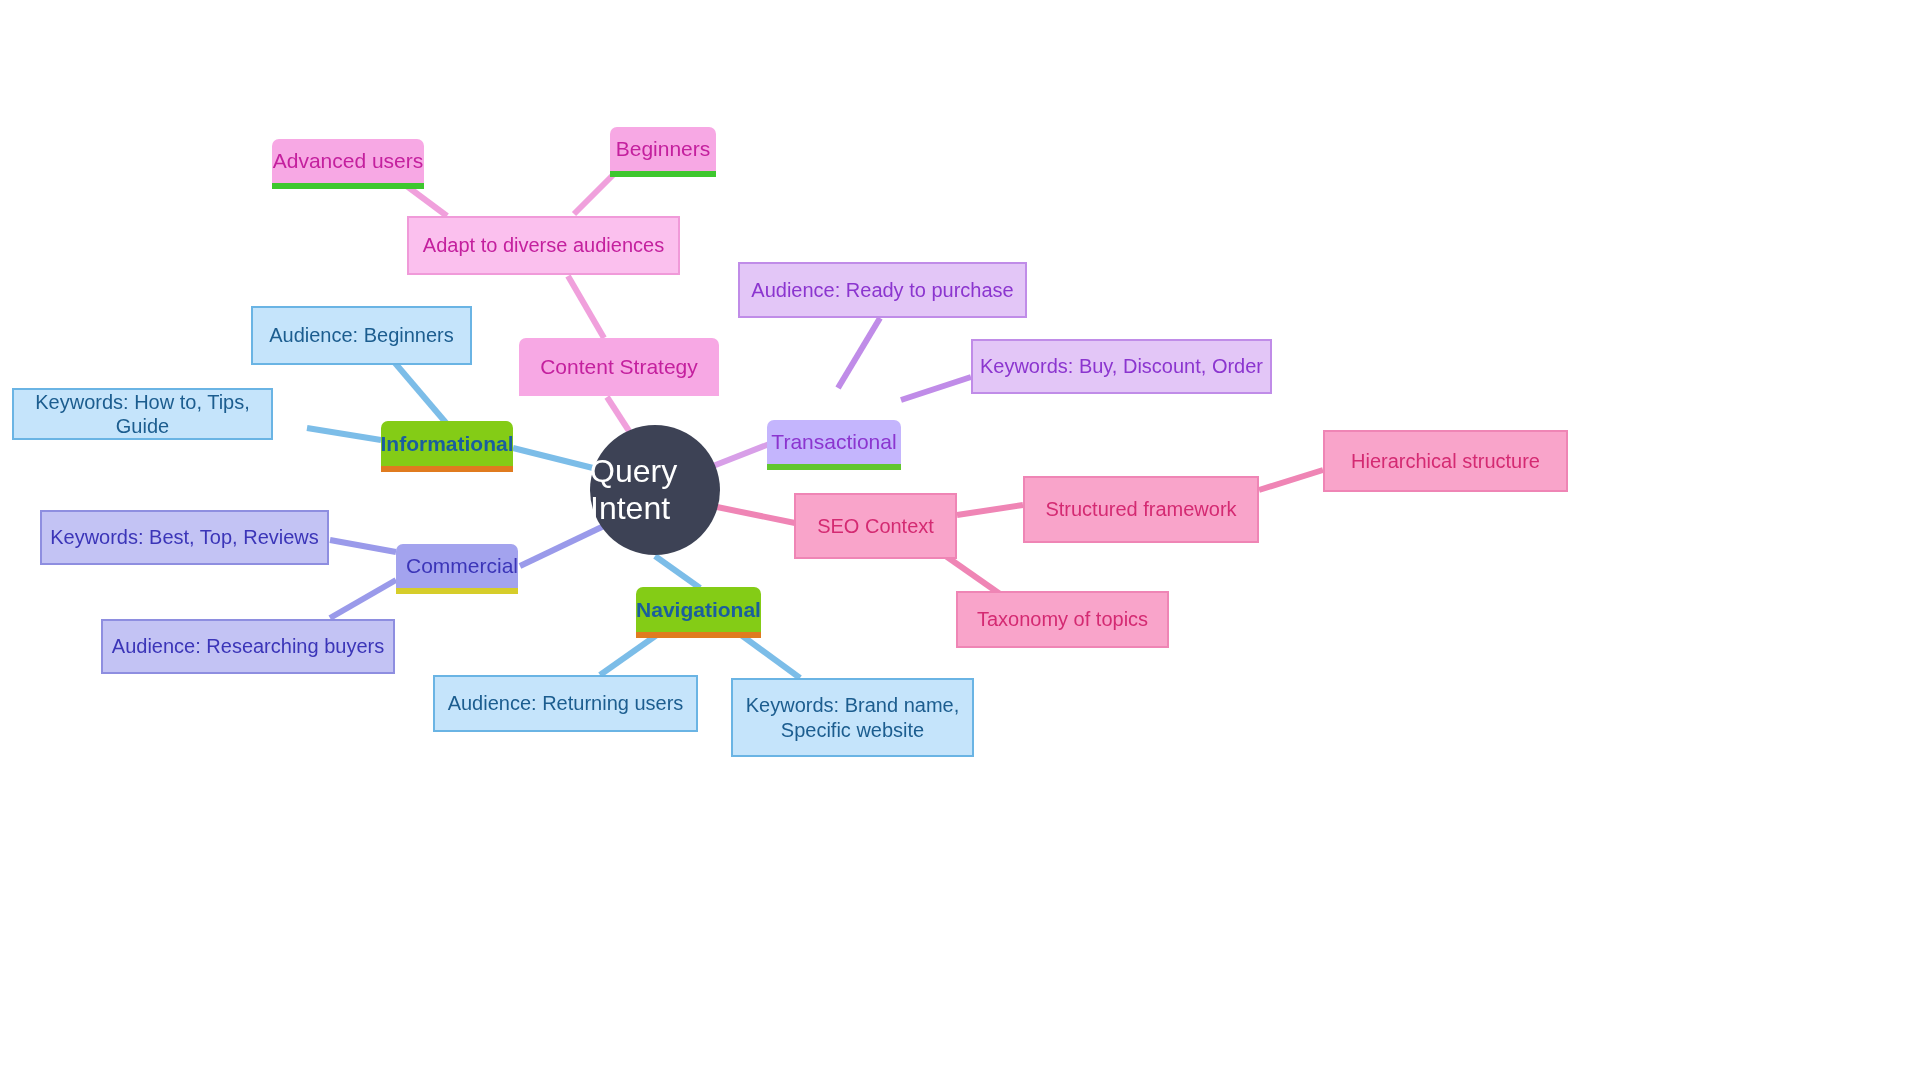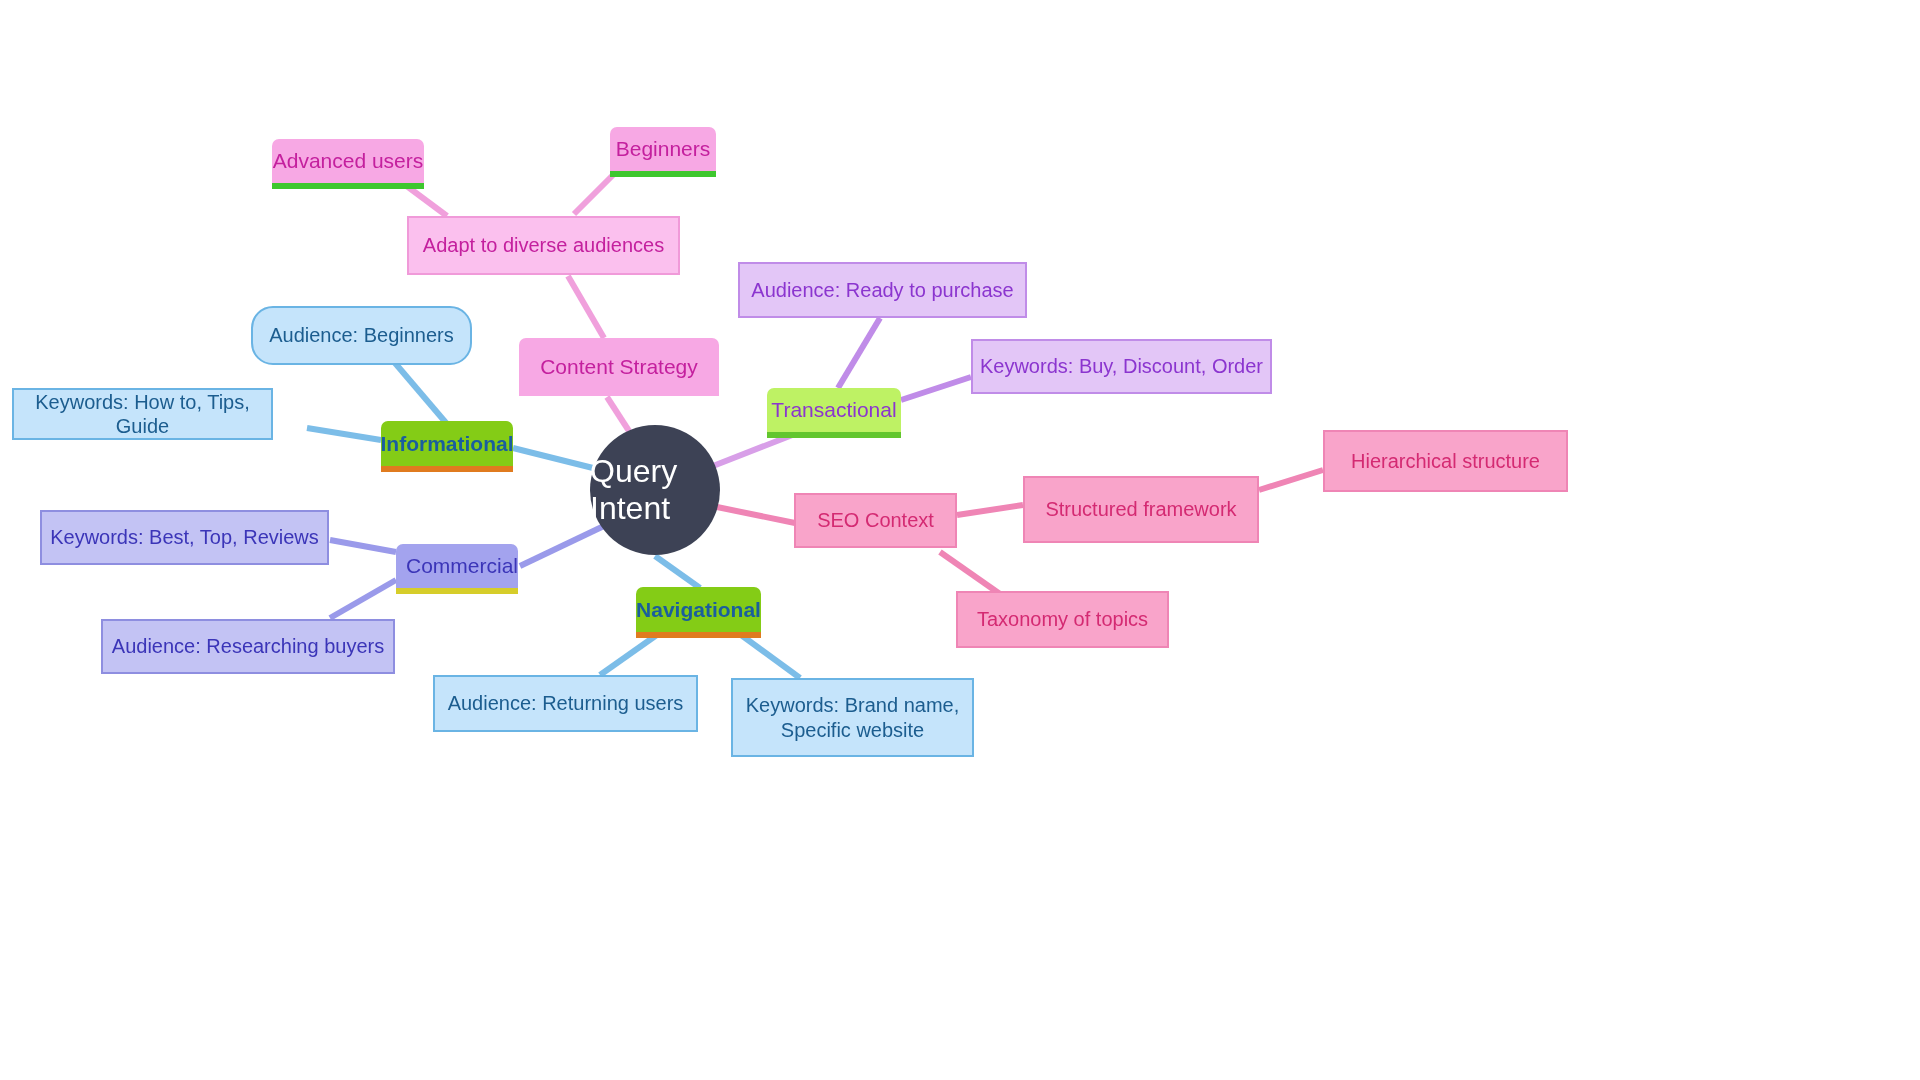--- a/index.html
+++ b/index.html
@@ -62,21 +62,21 @@
   .hub.accent-yellow::after { background: #d6cd2a; }
   .hub.accent-green2::after { background: #62c62e; }
 
   
   .fill-blue-light  { background: #c5e4fb; border-color: #6ab4e4; color: #1c5d8f; }
   .fill-blue-mid    { background: #84cc16; color: #1a5e9e; font-weight: bold; }
   .fill-pink-light  { background: #fbc0ee; border-color: #f09ad9; color: #c4209e; }
   .fill-pink-mid    { background: #f7a8e4; color: #c4209e; }
   .fill-pink-rose   { background: #f9a4ca; border-color: #ef85b5; color: #d42a72; }
   .fill-purple-lt   { background: #e3c6f7; border-color: #c08ce8; color: #8b35cf; }
-  .fill-purple-mid  { background: #bef264; color: #8b35cf; }
+  .fill-purple-mid  { background: #c4b5fd; color: #8b35cf; margin-top: 32px; }
   .fill-peri        { background: #c3c3f4; border-color: #8e8ee0; color: #3b35b8; }
   .fill-peri-mid    { background: #a3a3ee; color: #3b35b8; justify-content: flex-end; }
 
   #central-node {
     position: absolute;
     border-radius: 50%;
     background: #3d4255;
     color: #ffffff;
     display: flex;
     align-items: center;
@@ -138,21 +138,21 @@
   </div>
 
   <div class="node hub accent-green fill-pink-mid" style="left:610px; top:127px; width:106px; height:44px;">
     <span>Beginners</span>
   </div>
 
   <div class="node hub accent-orange fill-blue-mid" style="left:381px; top:421px; width:132px; height:45px;">
     <span>Informational</span>
   </div>
 
-  <div class="node leaf fill-blue-light" style="left:251px; top:306px; width:221px; height:59px;border-radius:22px;">
+  <div class="node leaf fill-blue-light" style="left:251px; top:306px; width:221px; height:59px;">
     <span>Audience: Beginners</span>
   </div>
 
   <div class="node leaf fill-blue-light" style="left:12px; top:388px; width:261px; height:52px;">
     <span>Keywords: How to, Tips, Guide</span>
   </div>
 
   <div class="node hub accent-yellow fill-peri-mid" style="left:396px; top:544px; width:122px; height:44px;">
     <span>Commercial</span>
   </div>
@@ -183,21 +183,21 @@
   </div>
 
   <div class="node leaf fill-purple-lt" style="left:738px; top:262px; width:289px; height:56px;">
     <span>Audience: Ready to purchase</span>
   </div>
 
   <div class="node leaf fill-purple-lt" style="left:971px; top:339px; width:301px; height:55px;">
     <span>Keywords: Buy, Discount, Order</span>
   </div>
 
-  <div class="node leaf fill-pink-rose" style="left:794px; top:493px; width:163px; height:55px;">
+  <div class="node leaf fill-pink-rose" style="left:794px; top:493px; width:163px; height:66px;">
     <span>SEO Context</span>
   </div>
 
   <div class="node leaf fill-pink-rose" style="left:1023px; top:476px; width:236px; height:67px;">
     <span>Structured framework</span>
   </div>
 
   <div class="node leaf fill-pink-rose" style="left:1323px; top:430px; width:245px; height:62px;">
     <span>Hierarchical structure</span>
   </div>

